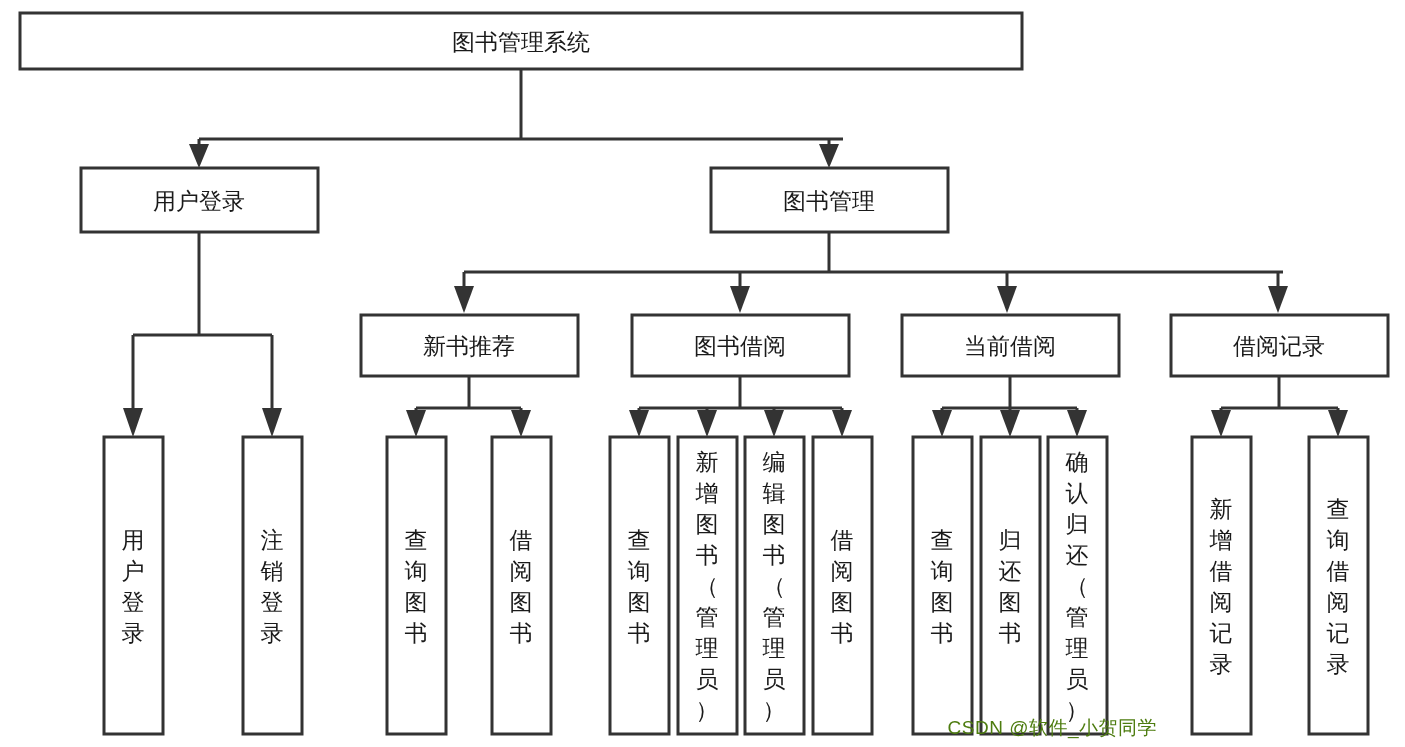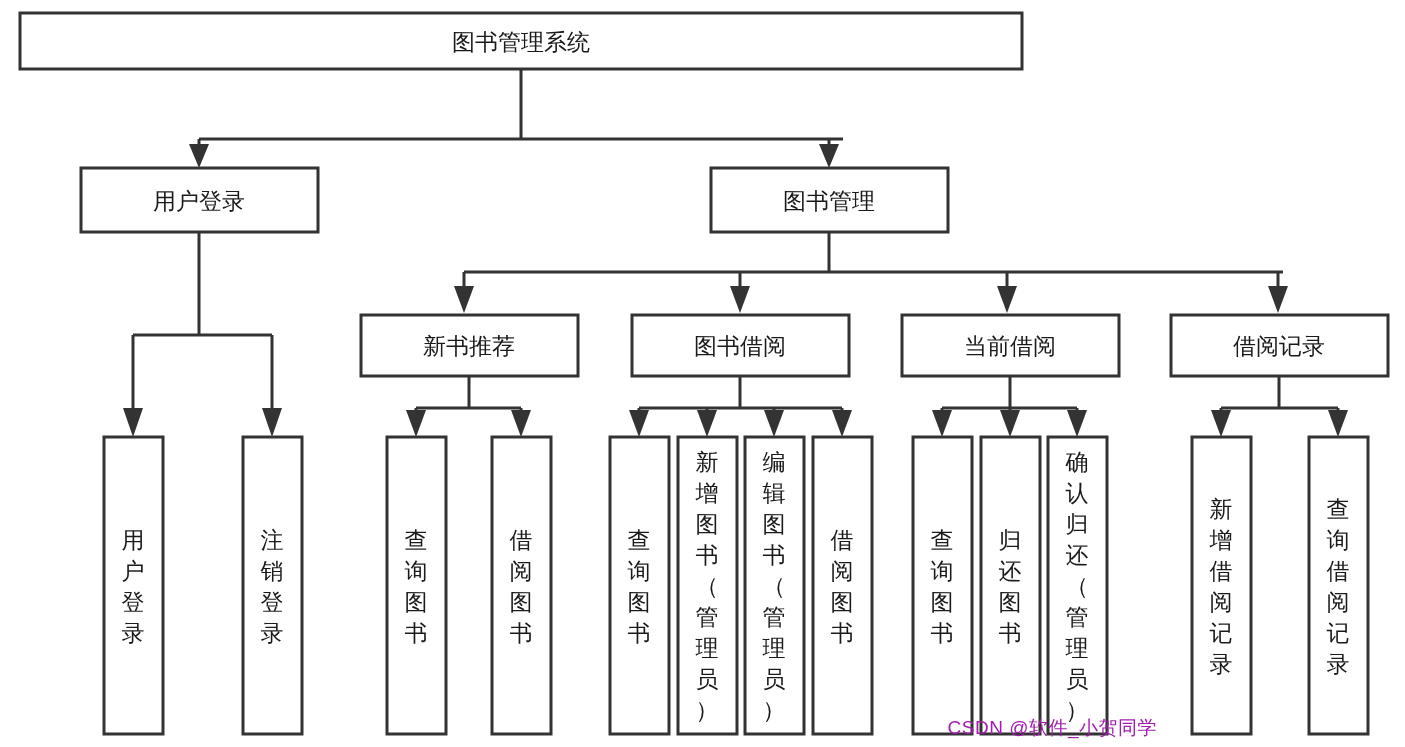--- a/index.html
+++ b/index.html
@@ -53,21 +53,21 @@
     font-family: "Liberation Sans", "DejaVu Sans", sans-serif;
     font-size: 23px;
     text-anchor: middle;
   }
   .watermark {
     position: absolute;
     right: 12px;
     bottom: 6px;
     font-family: "Liberation Sans", "DejaVu Sans", sans-serif;
     font-size: 19px;
-    color: #a21caf;
+    color: #4d7c0f;
     letter-spacing: 0.5px;
     white-space: nowrap;
     user-select: none;
   }
 </style>
 </head>
 <body>
 
 <div id="diagram-root">
 

